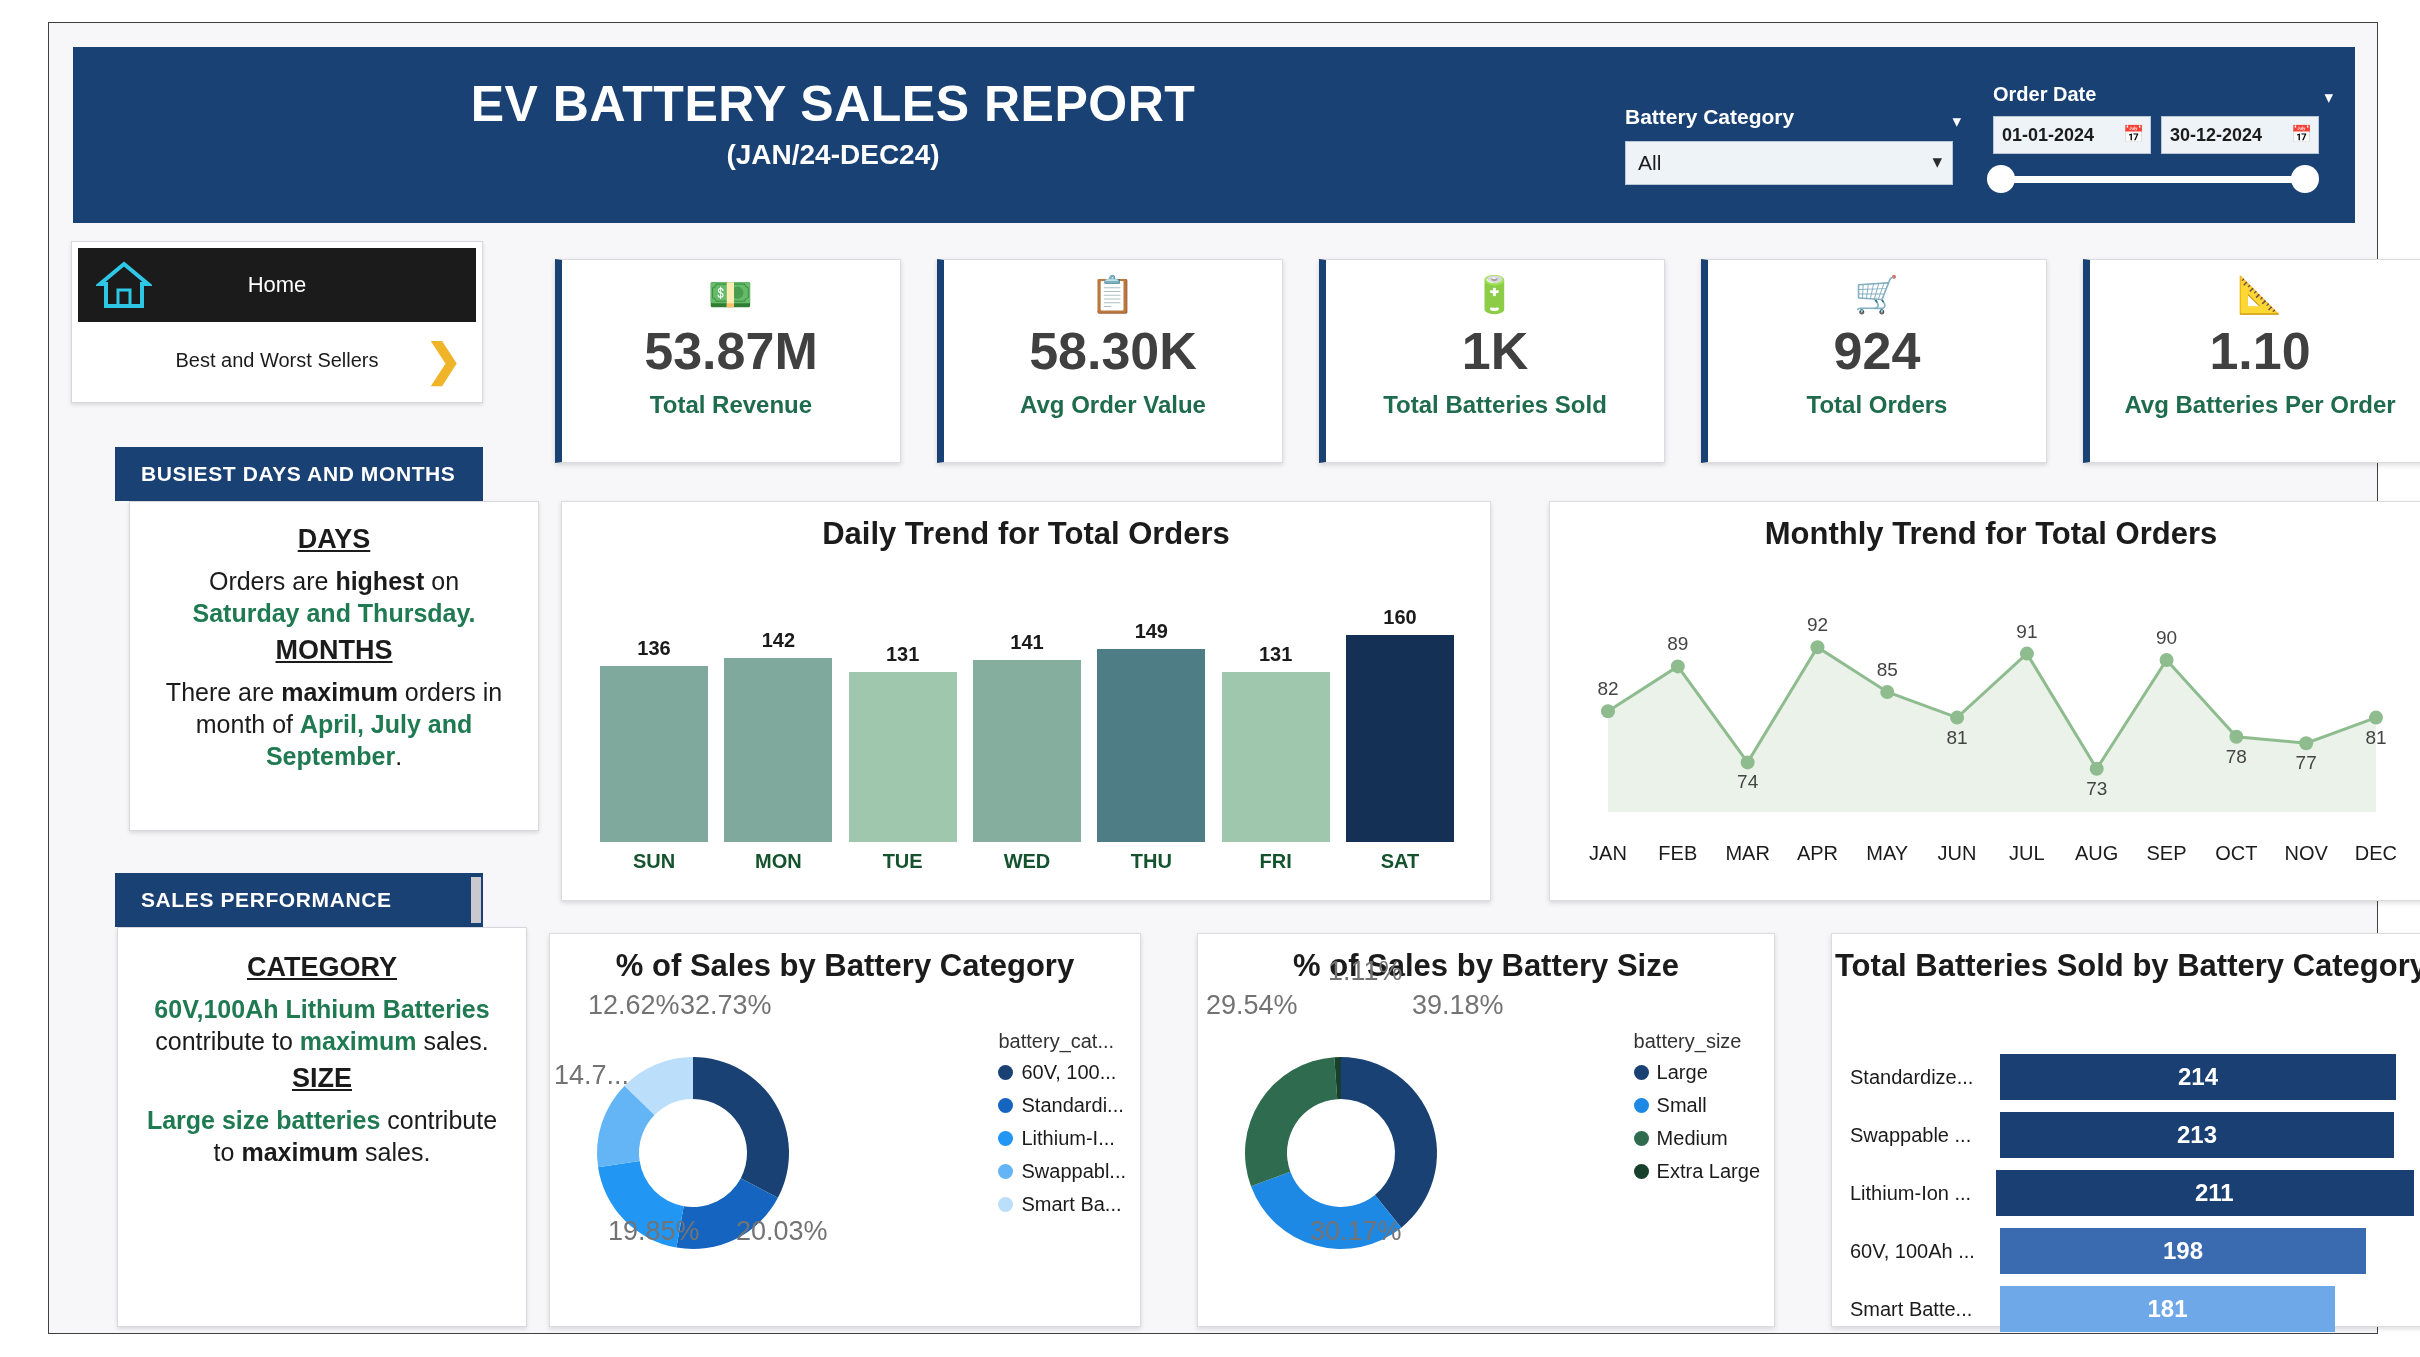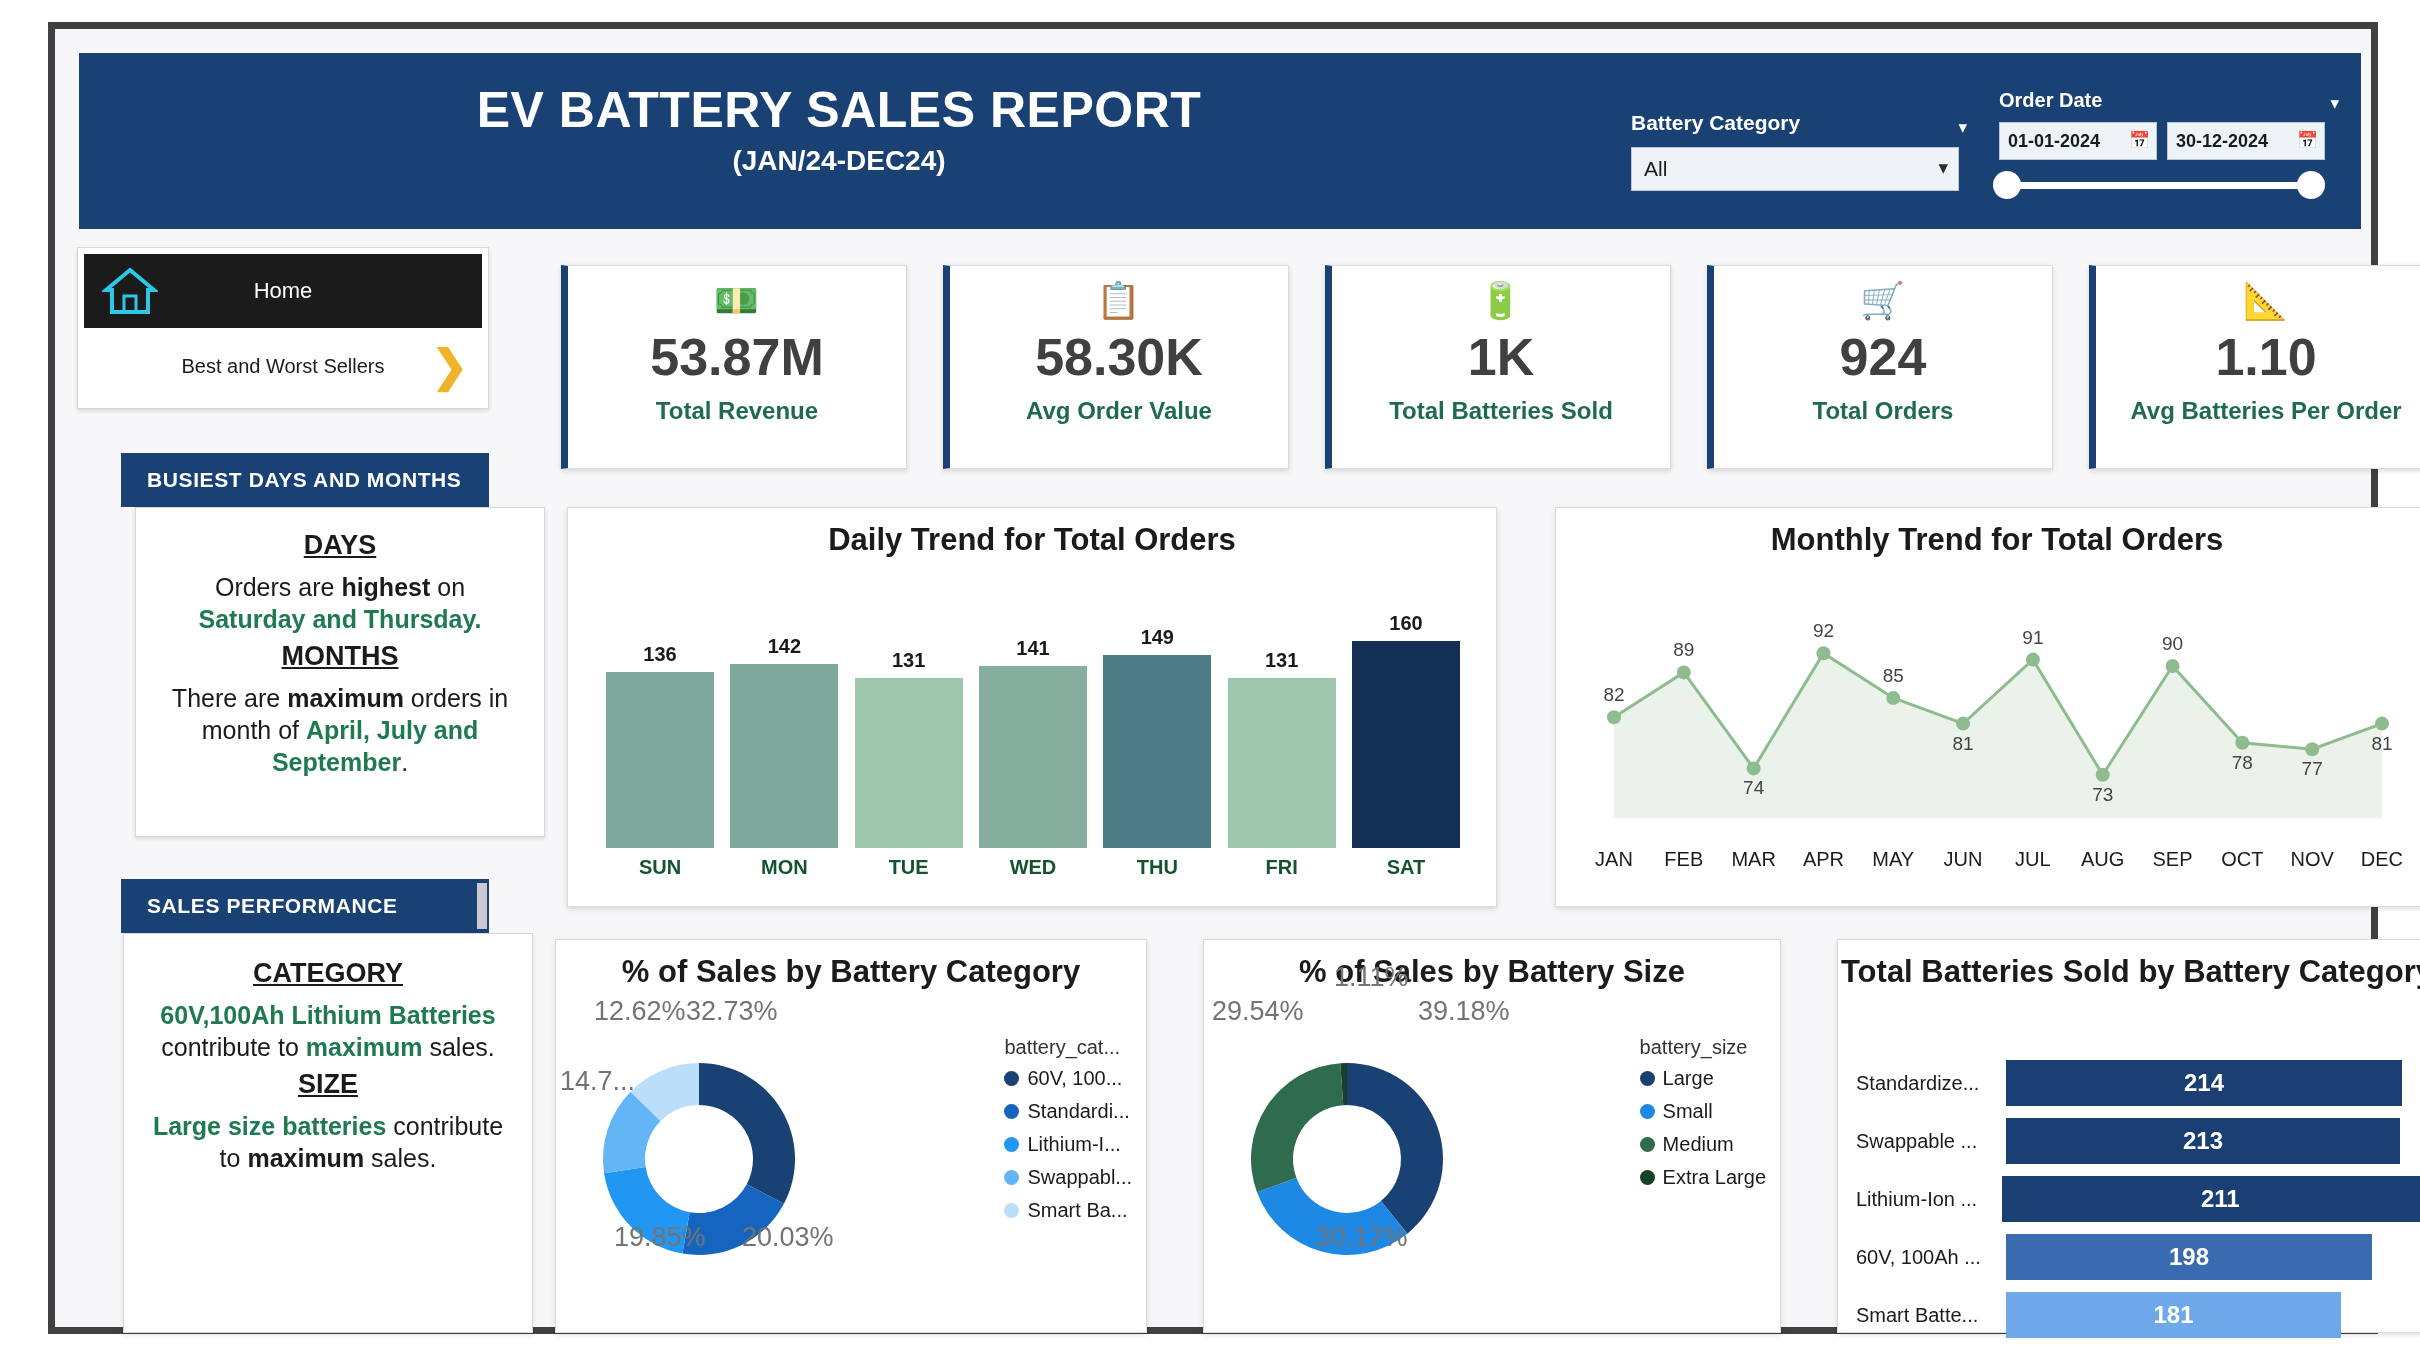--- a/index.html
+++ b/index.html
@@ -12,21 +12,21 @@
     position: relative;
     width: 2420px; height: 1357px;
     background: #ffffff;
     overflow: hidden;
   }
   .canvas {
     position: absolute;
     left: 48px; top: 22px;
     width: 2330px; height: 1312px;
     background: #f7f7f9;
-    border: 7px solid #404040;
+    border: 1px solid #404040;
   }
 
   
   .header {
     position: absolute;
     left: 24px; top: 24px;
     width: 2282px; height: 176px;
     background: #1a4173;
   }
   .hdr-title {

